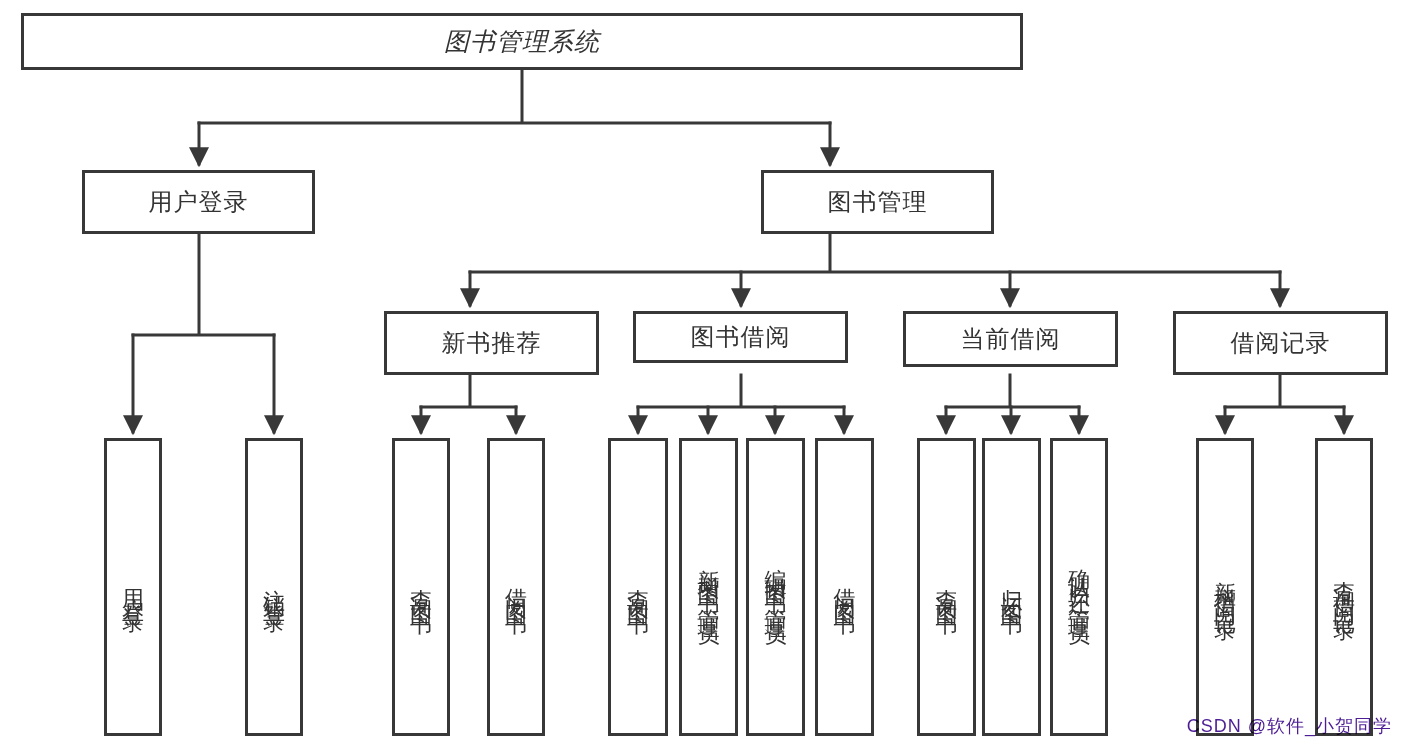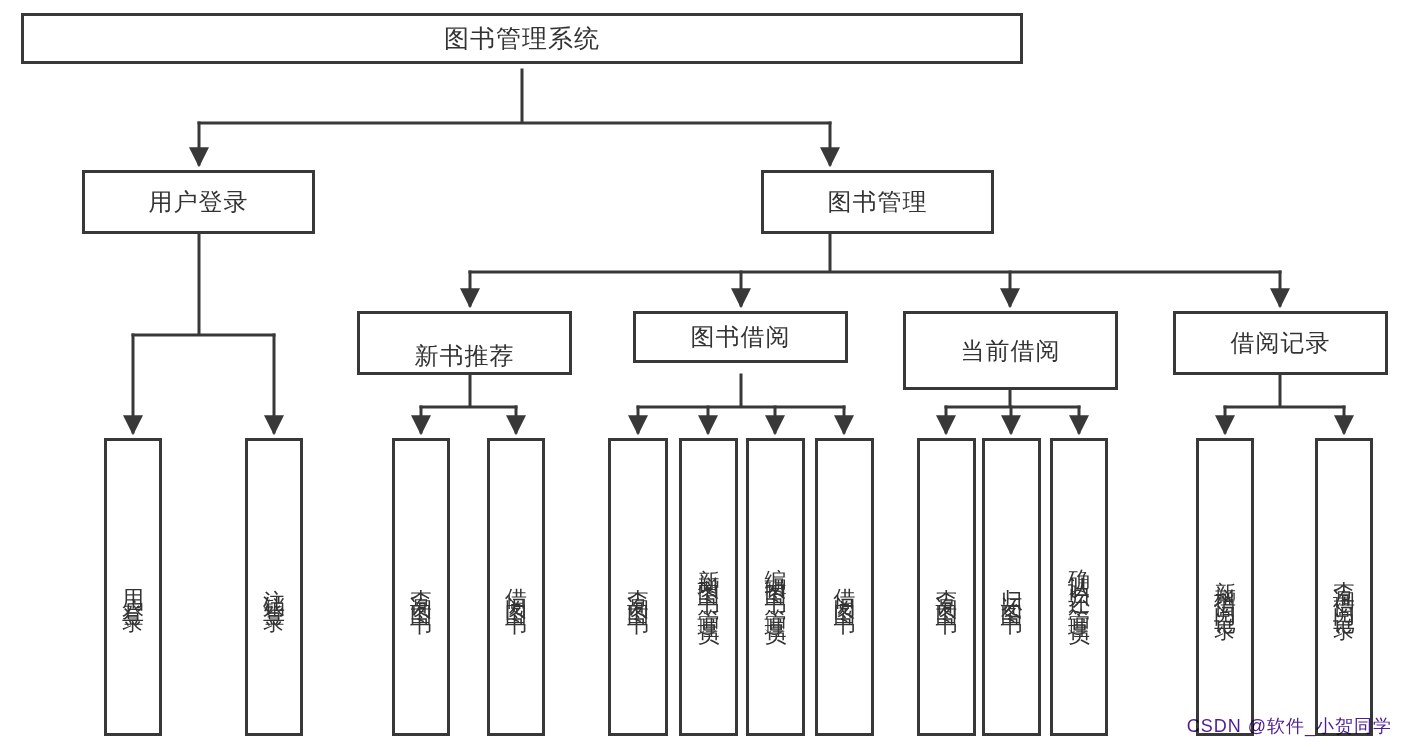--- a/index.html
+++ b/index.html
@@ -96,38 +96,38 @@
       <line x1="946" y1="407" x2="946" y2="432" marker-end="url(#ah)"></line>
       <line x1="1011" y1="407" x2="1011" y2="432" marker-end="url(#ah)"></line>
       <line x1="1079" y1="407" x2="1079" y2="432" marker-end="url(#ah)"></line>
 
       <path d="M1280,375 L1280,407 M1225,407 L1344,407"></path>
       <line x1="1225" y1="407" x2="1225" y2="432" marker-end="url(#ah)"></line>
       <line x1="1344" y1="407" x2="1344" y2="432" marker-end="url(#ah)"></line>
     </g>
   </svg>
 
-  <div class="box hbox root" style="left:21px; top:13px; width:1002px; height:51px;">
+  <div class="box hbox root" style="left:21px; top:13px; width:1002px; height:57px;font-style:italic;">
     <span>图书管理系统</span>
   </div>
 
   <div class="box hbox" style="left:82px; top:170px; width:233px; height:64px;">
     <span>用户登录</span>
   </div>
   <div class="box hbox" style="left:713px; top:170px; width:233px; height:64px;margin-left:48px;">
     <span>图书管理</span>
   </div>
 
-  <div class="box hbox" style="left:357px; top:311px; width:215px; height:64px;align-items:flex-end;">
+  <div class="box hbox" style="left:384px; top:311px; width:215px; height:64px;">
     <span>新书推荐</span>
   </div>
   <div class="box hbox" style="left:633px; top:311px; width:215px; height:52px;">
     <span>图书借阅</span>
   </div>
-  <div class="box hbox" style="left:903px; top:311px; width:215px; height:79px;">
+  <div class="box hbox" style="left:903px; top:311px; width:215px; height:56px;">
     <span>当前借阅</span>
   </div>
   <div class="box hbox" style="left:1173px; top:311px; width:215px; height:64px;">
     <span>借阅记录</span>
   </div>
 
   <div class="box vbox" style="left:104px; top:438px; width:58px; height:298px;">
     <span>用户登录</span>
   </div>
   <div class="box vbox" style="left:245px; top:438px; width:58px; height:298px;">

